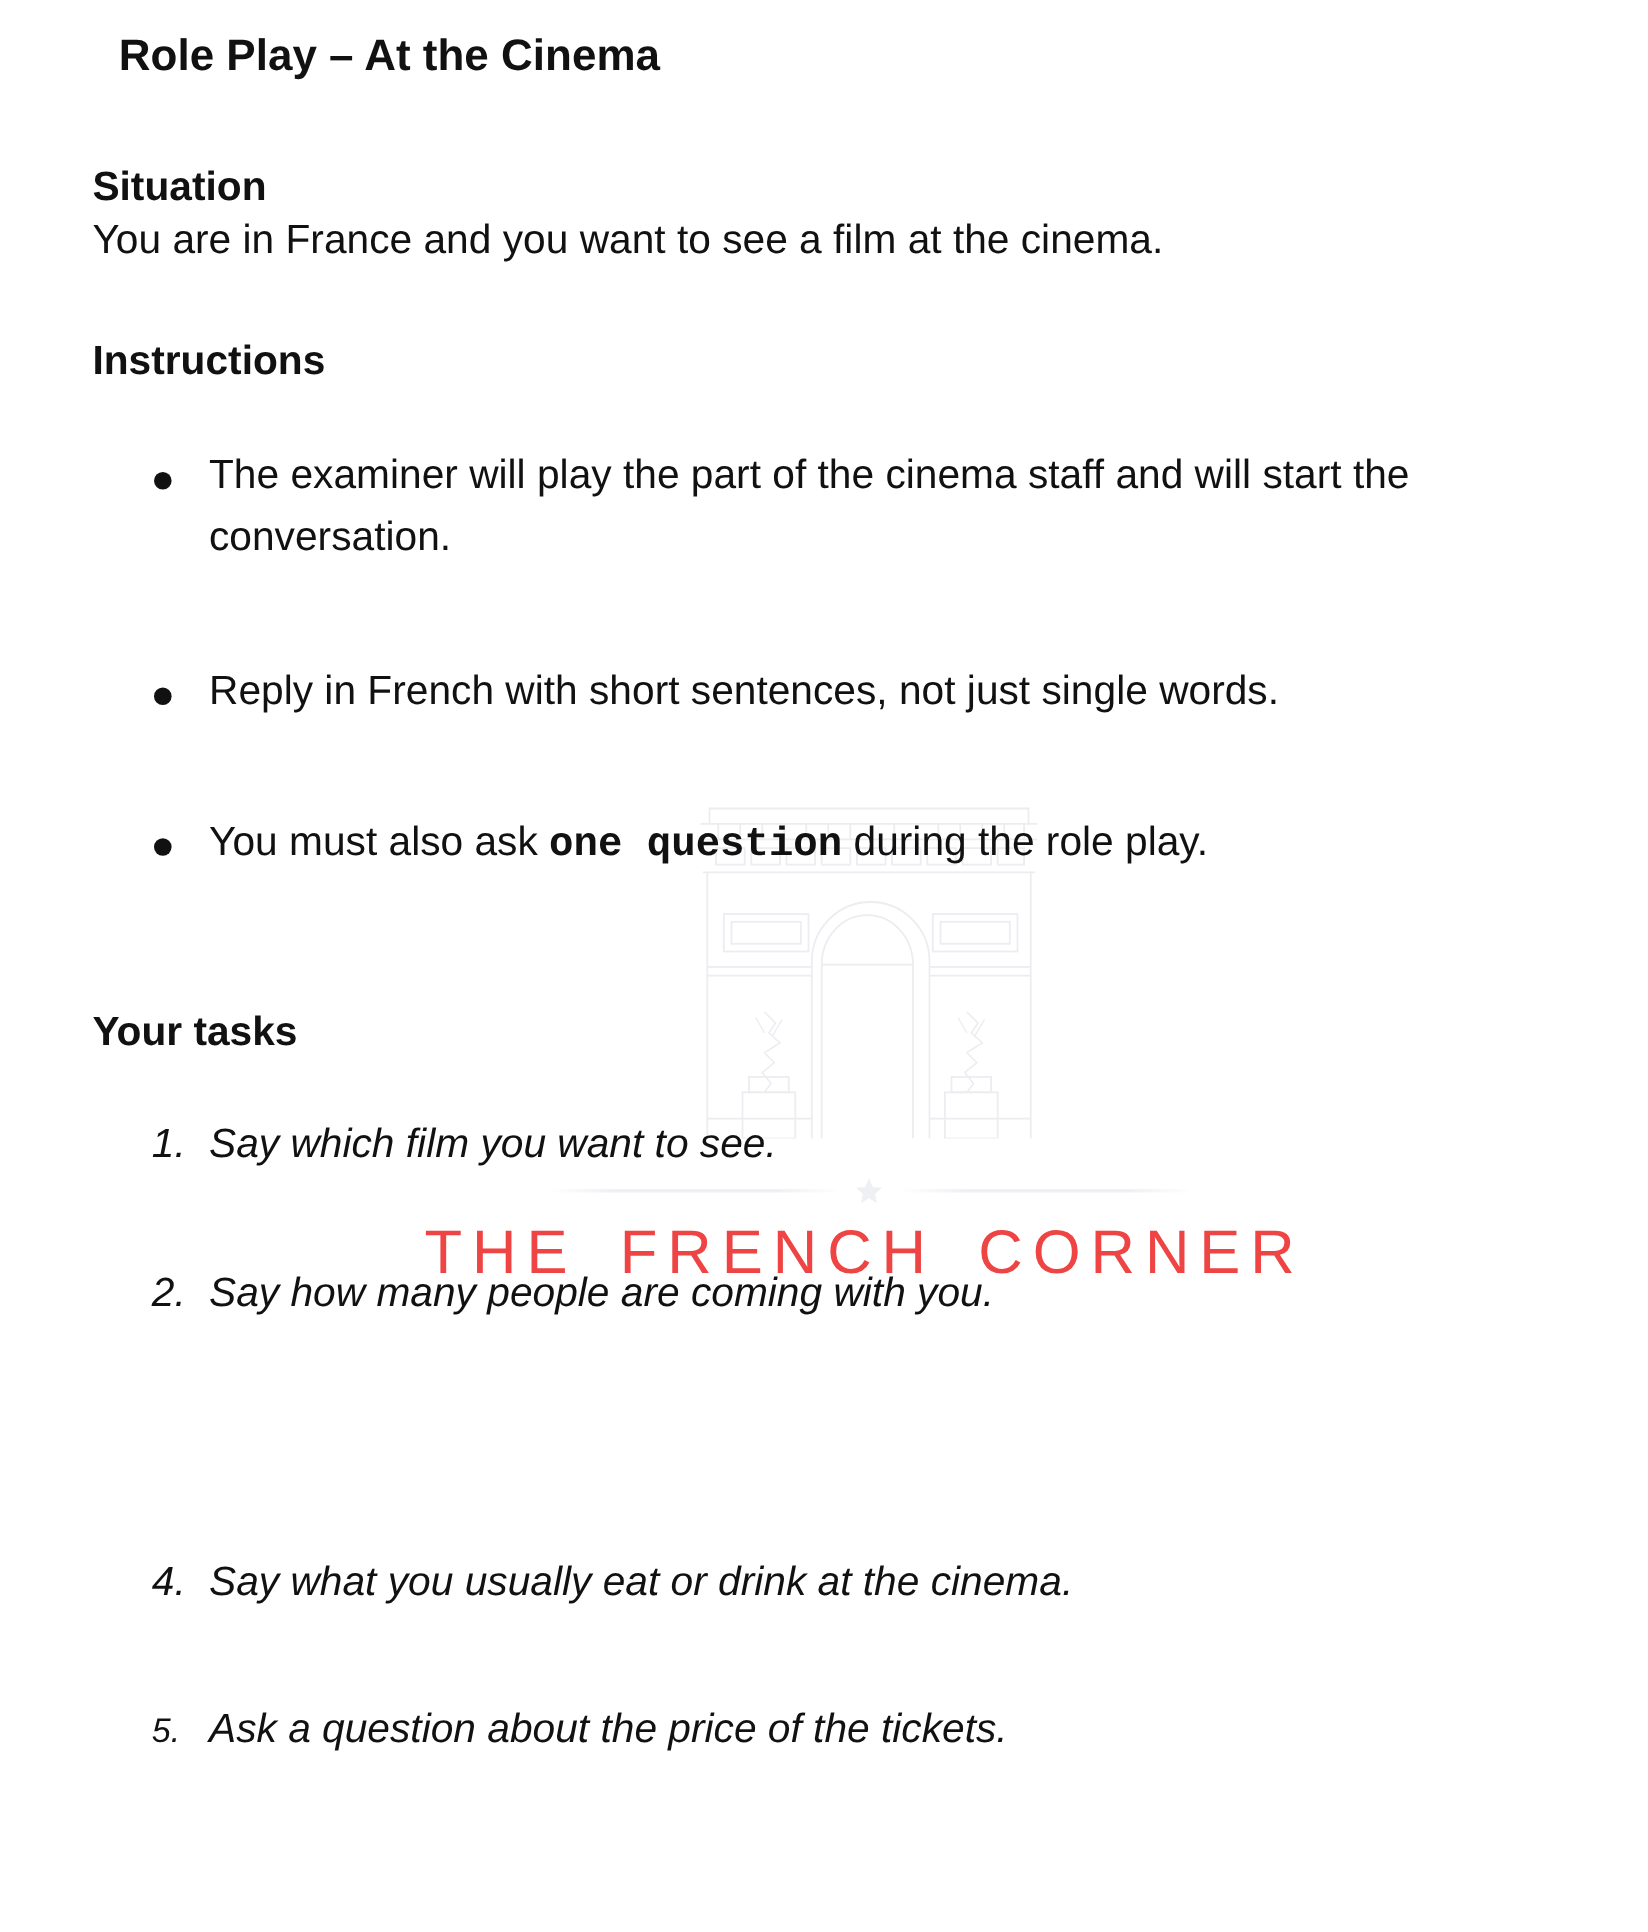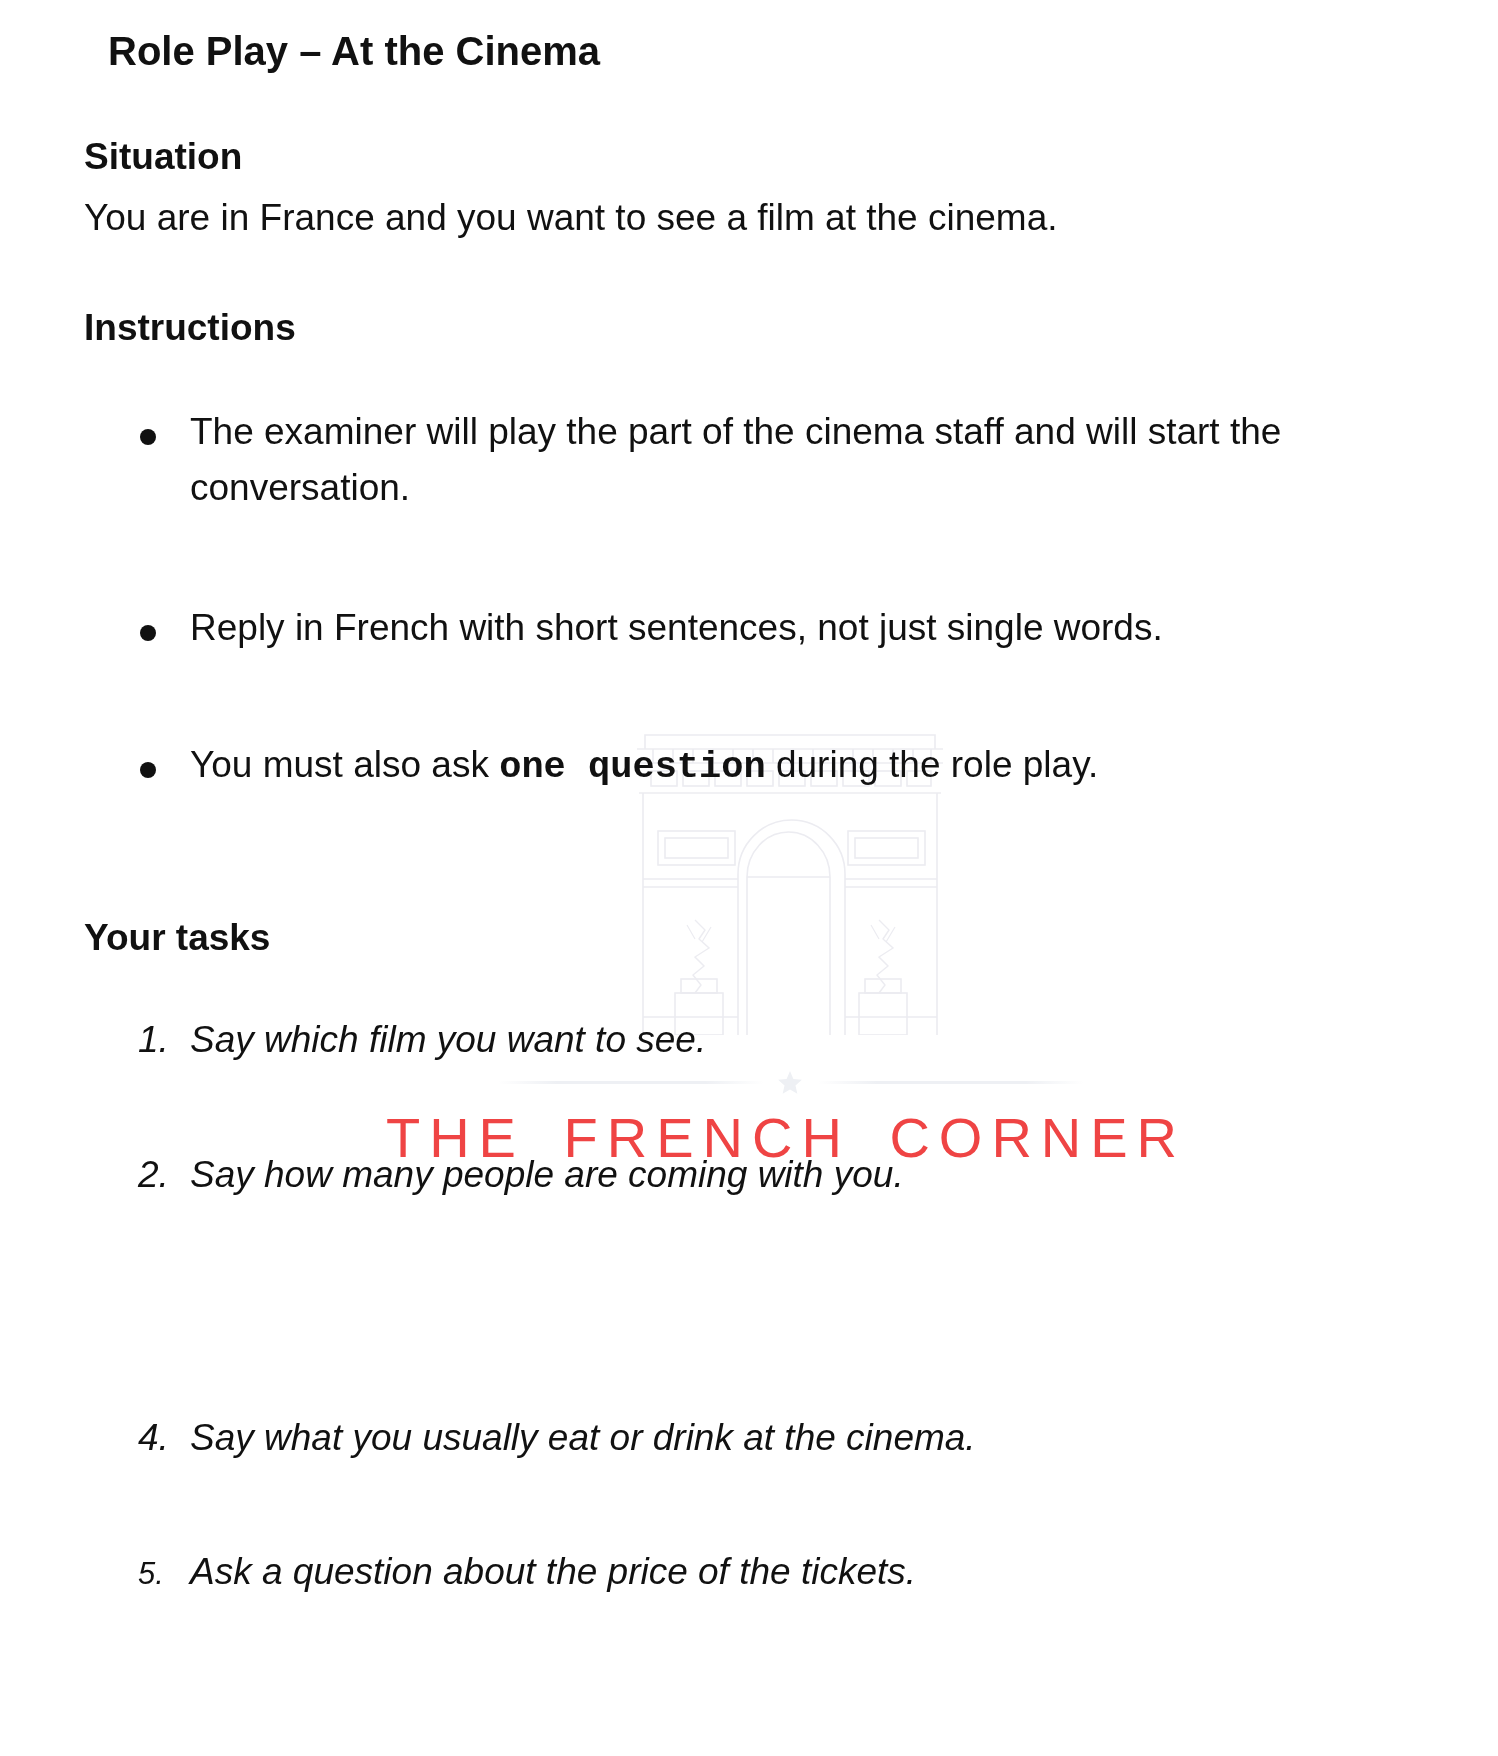--- a/index.html
+++ b/index.html
@@ -99,21 +99,21 @@
     <svg class="wm-star" viewBox="0 0 24 24">
       <path fill="#eef0f4" d="M12 1.8 L14.9 8.6 L22.2 9.2 L16.7 14.1 L18.3 21.3 L12 17.5 L5.7 21.3 L7.3 14.1 L1.8 9.2 L9.1 8.6 Z"></path>
     </svg>
     <div class="wm-line right"></div>
 
     <div class="wm-text">THE FRENCH CORNER</div>
   </div>
 
   <div class="doc title">Role Play – At the Cinema</div>
 
-  <div class="doc heading" style="top:135px">Situation</div>
+  <div class="doc heading" style="top:148px">Situation</div>
   <div class="doc body-text" style="top:196px">You are in France and you want to see a film at the cinema.</div>
 
   <div class="doc heading" style="top:306px">Instructions</div>
 
   <div class="instr" style="top:404px">
     <span class="dot"></span>
     <span>The examiner will play the part of the cinema staff and will start the conversation.</span>
   </div>
   <div class="instr" style="top:600px">
     <span class="dot"></span>

